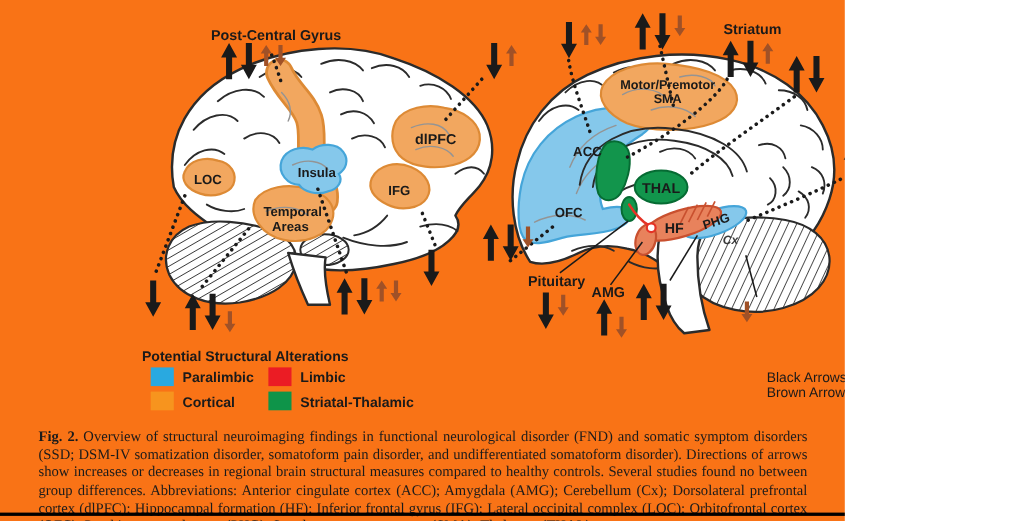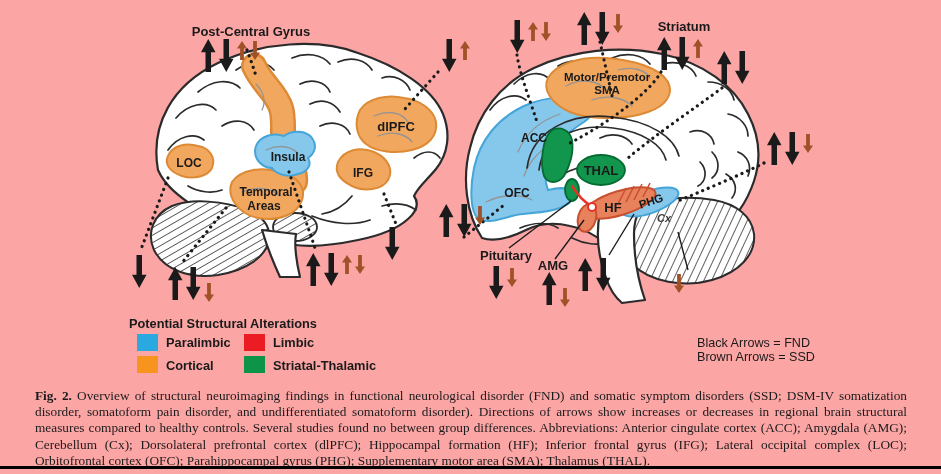--- a/index.html
+++ b/index.html
@@ -1,16 +1,16 @@
 <!DOCTYPE html>
 <html><head>
 <meta charset="utf-8">
 <style>
   html,body{margin:0;padding:0;background:#ffffff;}
-  .page{position:relative;width:941px;height:474px;background:#fca5a5;overflow:hidden;
+  .page{position:relative;width:768px;height:474px;background:#f97316;overflow:hidden;
         font-family:"Liberation Sans",sans-serif;}
   svg text{font-family:"Liberation Sans",sans-serif;}
   .outline{fill:#ffffff;stroke:#2b2b2b;stroke-width:2.2;stroke-linejoin:round;}
   .gyr{fill:none;stroke:#2b2b2b;stroke-width:1.7;stroke-linecap:round;}
   .gray{fill:none;stroke:#949494;stroke-width:1.3;stroke-linecap:round;}
   .cort{fill:#F2A75F;stroke:#DD8A35;stroke-width:2;}
   .para{fill:#85C8EB;stroke:#45A5D9;stroke-width:2;}
   .limb{fill:#E8825C;stroke:#C9502F;stroke-width:2;}
   .stth{fill:#12954C;stroke:#066B33;stroke-width:1.8;}
   .strip-border{fill:none;stroke:#DD8A35;stroke-width:26;stroke-linecap:round;}

